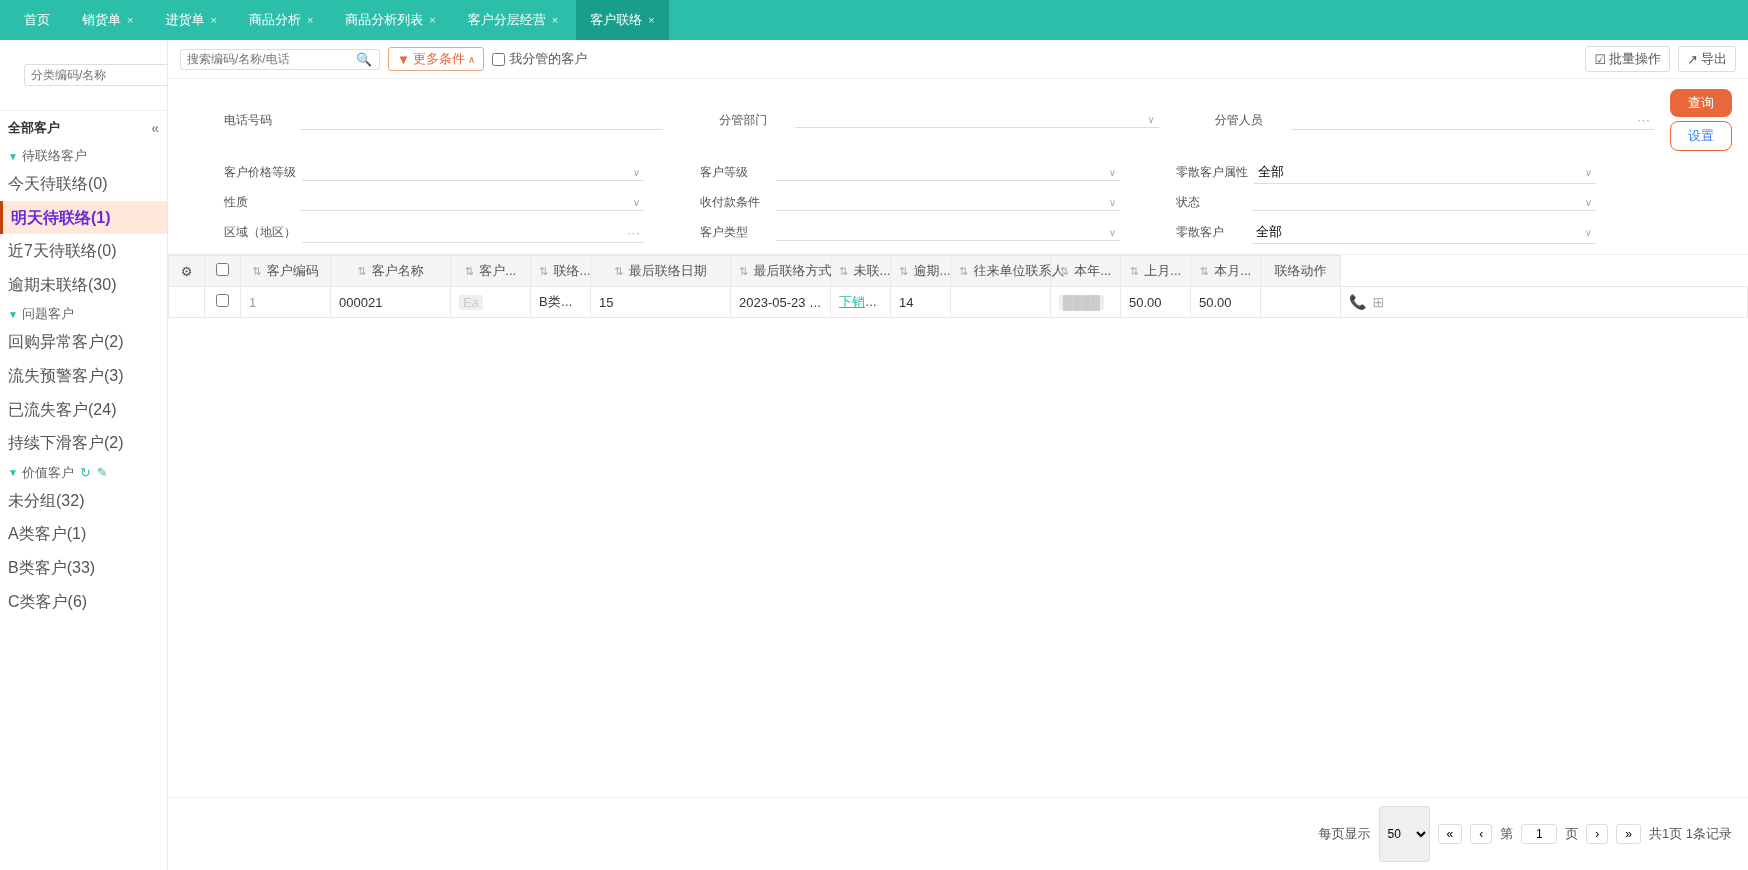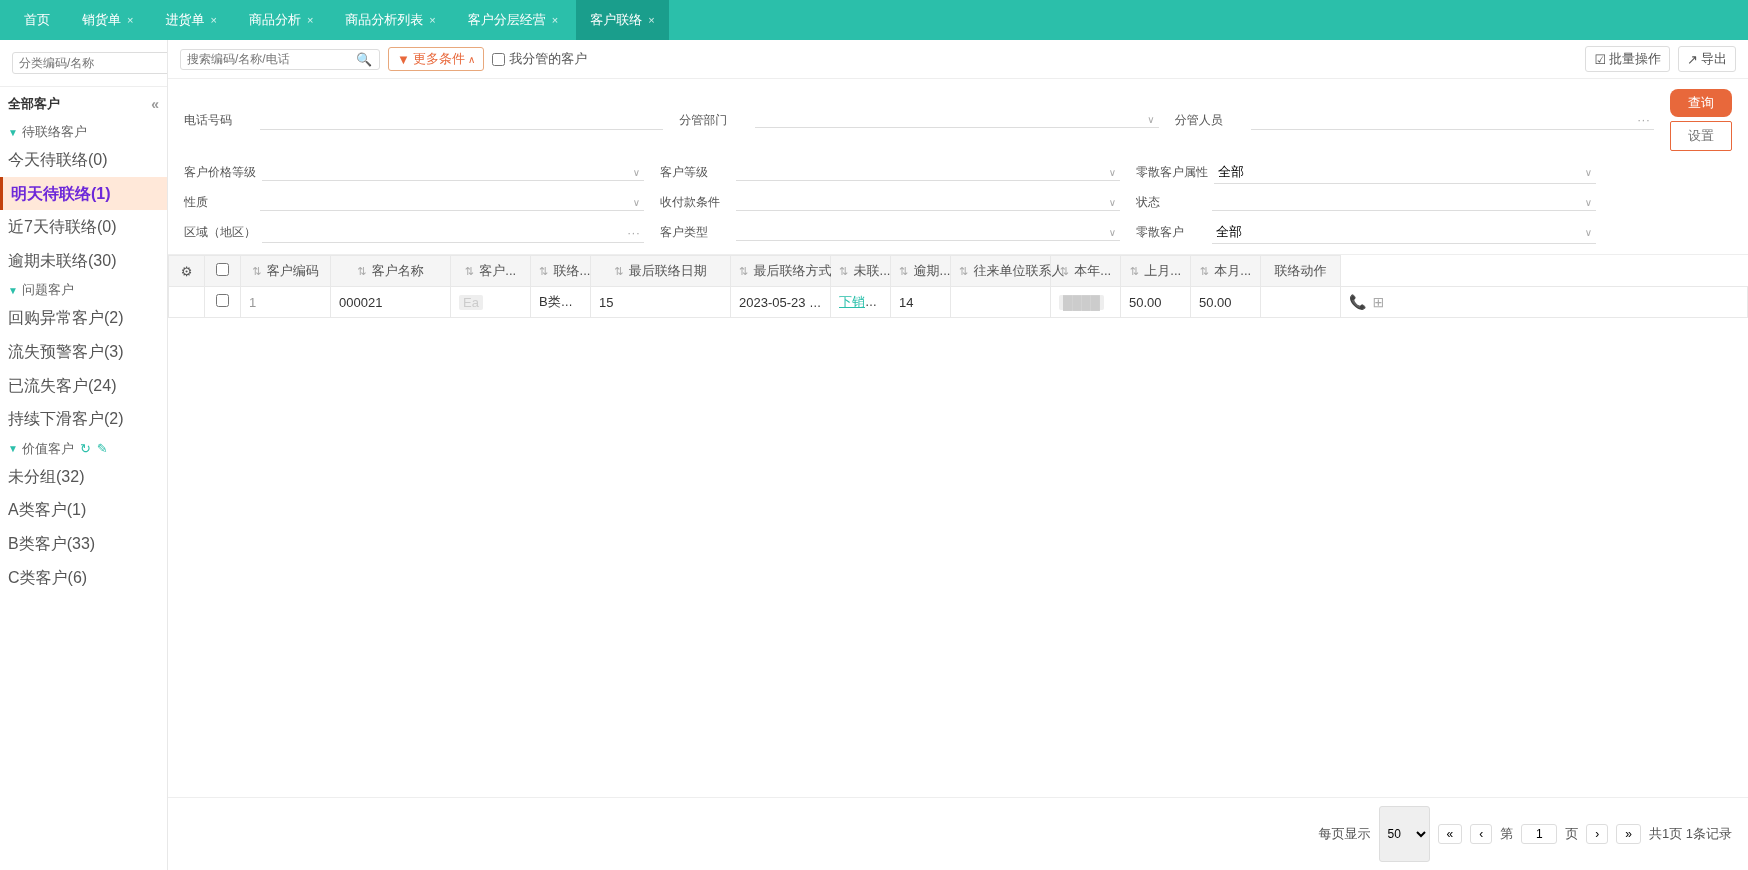--- a/index.html
+++ b/index.html
@@ -9,21 +9,21 @@
     .top-nav { background: #2bbfaa; height: 40px; display: flex; align-items: center; padding: 0 10px; gap: 4px; }
     .nav-item { color: #fff; padding: 0 14px; height: 40px; display: flex; align-items: center; cursor: pointer; font-size: 13px; white-space: nowrap; }
     .nav-item.active { background: #1a9e8c; }
     .nav-item .close-x { margin-left: 6px; font-size: 11px; opacity: 0.8; }
 
     
     .main-layout { display: flex; height: calc(100vh - 40px); }
 
     
     .sidebar { width: 168px; background: #fff; border-right: 1px solid #e8e8e8; overflow-y: auto; flex-shrink: 0; }
-    .sidebar-search { display: flex; align-items: center; padding: 12px; border-bottom: 1px solid #eee; }
+    .sidebar-search { display: flex; align-items: center; padding: 24px; border-bottom: 1px solid #eee; }
     .sidebar-search input { flex: 1; border: 1px solid #ddd; border-radius: 3px; padding: 3px 6px; font-size: 12px; outline: none; }
     .sidebar-title { display: flex; align-items: center; padding: 8px 8px 4px 8px; font-weight: bold; color: #333; cursor: pointer; }
     .sidebar-title .collapse-btn { margin-left: auto; color: #999; font-size: 14px; }
     .sidebar-group-title { padding: 6px 8px 2px 8px; color: #666; font-size: 12px; display: flex; align-items: center; gap: 4px; }
     .sidebar-group-title .triangle { color: #2bbfaa; font-size: 10px; }
     .sidebar-item { padding: 4px 8px 4px 8px; color: #555; cursor: pointer; line-height: 1.6; font-size: 16px; }
     .sidebar-item.active { background: #ffe8d9; color: #6d28d9; font-weight: bold; border-left: 3px solid #c2410c; }
     .sidebar-sub-group { padding: 4px 8px 2px 8px; color: #666; font-size: 12px; display: flex; align-items: center; gap: 4px; }
     .sidebar-sub-group .triangle { color: #2bbfaa; font-size: 10px; }
 
@@ -37,28 +37,28 @@
     .search-icon-btn { color: #2bbfaa; cursor: pointer; margin-left: 4px; }
     .filter-btn { display: flex; align-items: center; gap: 3px; color: #e8683b; cursor: pointer; border: 1px solid #e8a87c; border-radius: 3px; padding: 2px 8px; font-size: 12px; }
     .my-customers { display: flex; align-items: center; gap: 4px; color: #555; font-size: 12px; cursor: pointer; }
     .toolbar-right { margin-left: auto; display: flex; gap: 8px; align-items: center; }
     .batch-btn, .export-btn { display: flex; align-items: center; gap: 3px; color: #555; cursor: pointer; font-size: 12px; border: 1px solid #ddd; border-radius: 3px; padding: 3px 8px; }
 
     
     .filter-panel { background: #fff; border-bottom: 1px solid #eee; padding: 10px 16px; }
     .filter-row { display: flex; align-items: center; gap: 16px; margin-bottom: 10px; }
     .filter-row:last-child { margin-bottom: 0; }
-    .filter-item { display: flex; align-items: center; gap: 6px; flex: 1; }
+    .filter-item { display: flex; align-items: center; gap: 6px; flex: 1; margin-left: 40px; }
     .filter-label { color: #555; white-space: nowrap; font-size: 12px; min-width: 70px; }
     .filter-input { border: none; border-bottom: 1px solid #ddd; outline: none; font-size: 12px; flex: 1; padding: 2px 4px; }
     .filter-select-wrap { flex: 1; border-bottom: 1px solid #ddd; display: flex; align-items: center; justify-content: space-between; padding: 2px 4px; cursor: pointer; }
     .chevron { color: #aaa; font-size: 10px; }
     .dots-btn { color: #aaa; font-size: 13px; cursor: pointer; }
     .query-btn { background: #e8683b; color: #fff; border: none; border-radius: 8px; padding: 5px 18px; cursor: pointer; font-size: 13px; }
-    .settings-btn { background: #fff; color: #737373; border: 1px solid #e8683b; border-radius: 2px; padding: 5px 14px; cursor: pointer; font-size: 13px; }
+    .settings-btn { background: #fff; color: #3b82f6; border: 1px solid #e8683b; border-radius: 8px; padding: 5px 14px; cursor: pointer; font-size: 13px; }
 
     
     .table-area { flex: 1; overflow: auto; background: #fff; }
     table { width: 100%; border-collapse: collapse; table-layout: fixed; }
     thead tr { background: #f5f5f5; }
     th { border: 1px solid #e8e8e8; padding: 6px 8px; font-size: 12px; color: #555; white-space: nowrap; position: relative; font-weight: normal; }
     th .col-icon { color: #aaa; margin-right: 2px; font-size: 11px; }
     td { border: 1px solid #e8e8e8; padding: 6px 8px; font-size: 12px; color: #333; white-space: nowrap; overflow: hidden; text-overflow: ellipsis; }
     .link-text { color: #2bbfaa; cursor: pointer; text-decoration: underline; }
     .action-icons { display: flex; gap: 6px; align-items: center; }

